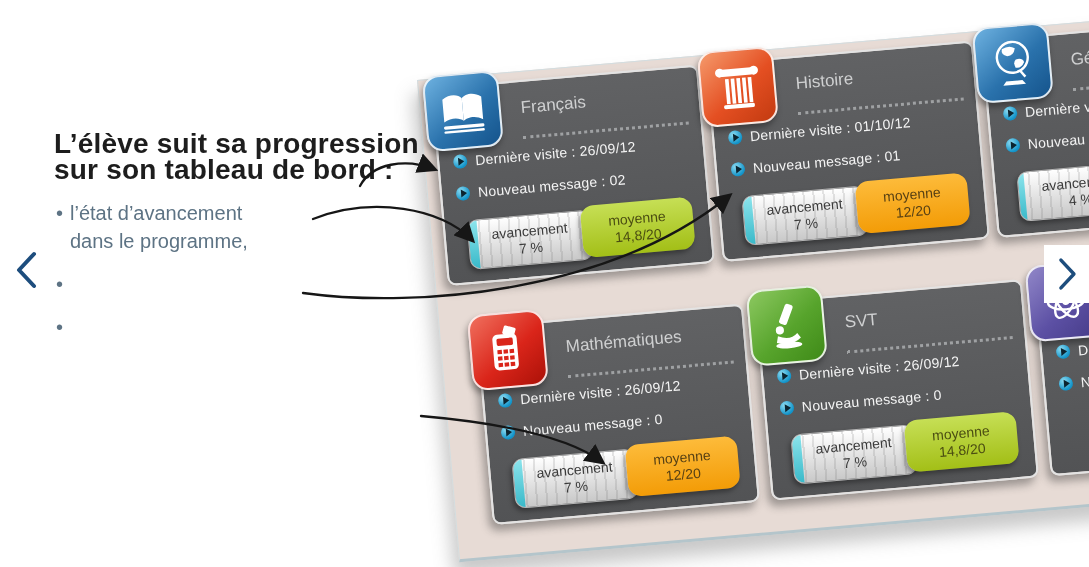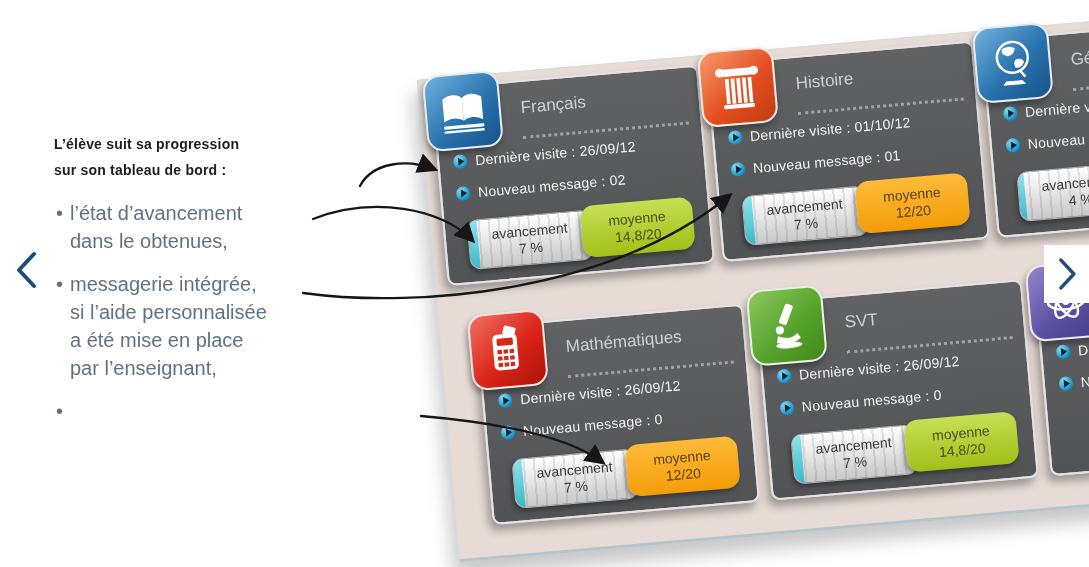--- a/index.html
+++ b/index.html
@@ -1,21 +1,21 @@
 <!DOCTYPE html>
 <html><head>
 <meta charset="utf-8">
 <style>
   html,body{margin:0;padding:0;background:#fff;}
   .stage{position:relative;width:1089px;height:567px;overflow:hidden;background:#fff;
          font-family:"Liberation Sans","DejaVu Sans",sans-serif;}
 
   
   .annotation{position:absolute;left:54px;top:131px;width:390px;z-index:20;}
-  .annotation h2{margin:0 0 16px 0;font-size:14px;line-height:26px;font-weight:bold;
+  .annotation h2{margin:0 0 16px 0;font-size:28px;line-height:26px;font-weight:bold;
                  color:#1d1d1d;white-space:pre-line;letter-spacing:.2px;}
   .bullet-group{display:flex;margin:0 0 15px 2px;color:#5d7384;font-size:20px;line-height:28px;}
   .bullet-group .dot{flex:0 0 14px;font-size:20px;color:#5d7384;}
   .bullet-group .btxt{white-space:pre-line;}
 
   
   .nav-prev{position:absolute;left:12px;top:250px;width:30px;height:40px;z-index:60;cursor:pointer;}
   .nav-next{position:absolute;left:1044px;top:245px;width:45px;height:58px;background:#fff;
             display:flex;align-items:center;justify-content:center;z-index:60;cursor:pointer;}
 
@@ -80,28 +80,24 @@
 <body>
 
 <div class="stage">
 
   <div class="annotation">
     <h2>L’élève suit sa progression
 sur son tableau de bord :</h2>
     <div class="bullet-group">
       <span class="dot">•</span>
       <span class="btxt">l’état d’avancement
-dans le obtenues,</span>
+dans le programme,</span>
     </div>
     <div class="bullet-group">
       <span class="dot">•</span>
-      <span class="btxt">messagerie intégrée,
-si l’aide personnalisée
-a été mise en place
-par l’enseignant,</span>
     </div>
     <div class="bullet-group">
       <span class="dot">•</span>
     </div>
   </div>
 
   <div class="nav-prev">
     <svg width="30" height="40" viewBox="0 0 30 40">
       <polyline points="22,4 7,20 22,36" fill="none" stroke="#1d4d7d" stroke-width="4" stroke-linecap="round" stroke-linejoin="round"></polyline>
     </svg>

